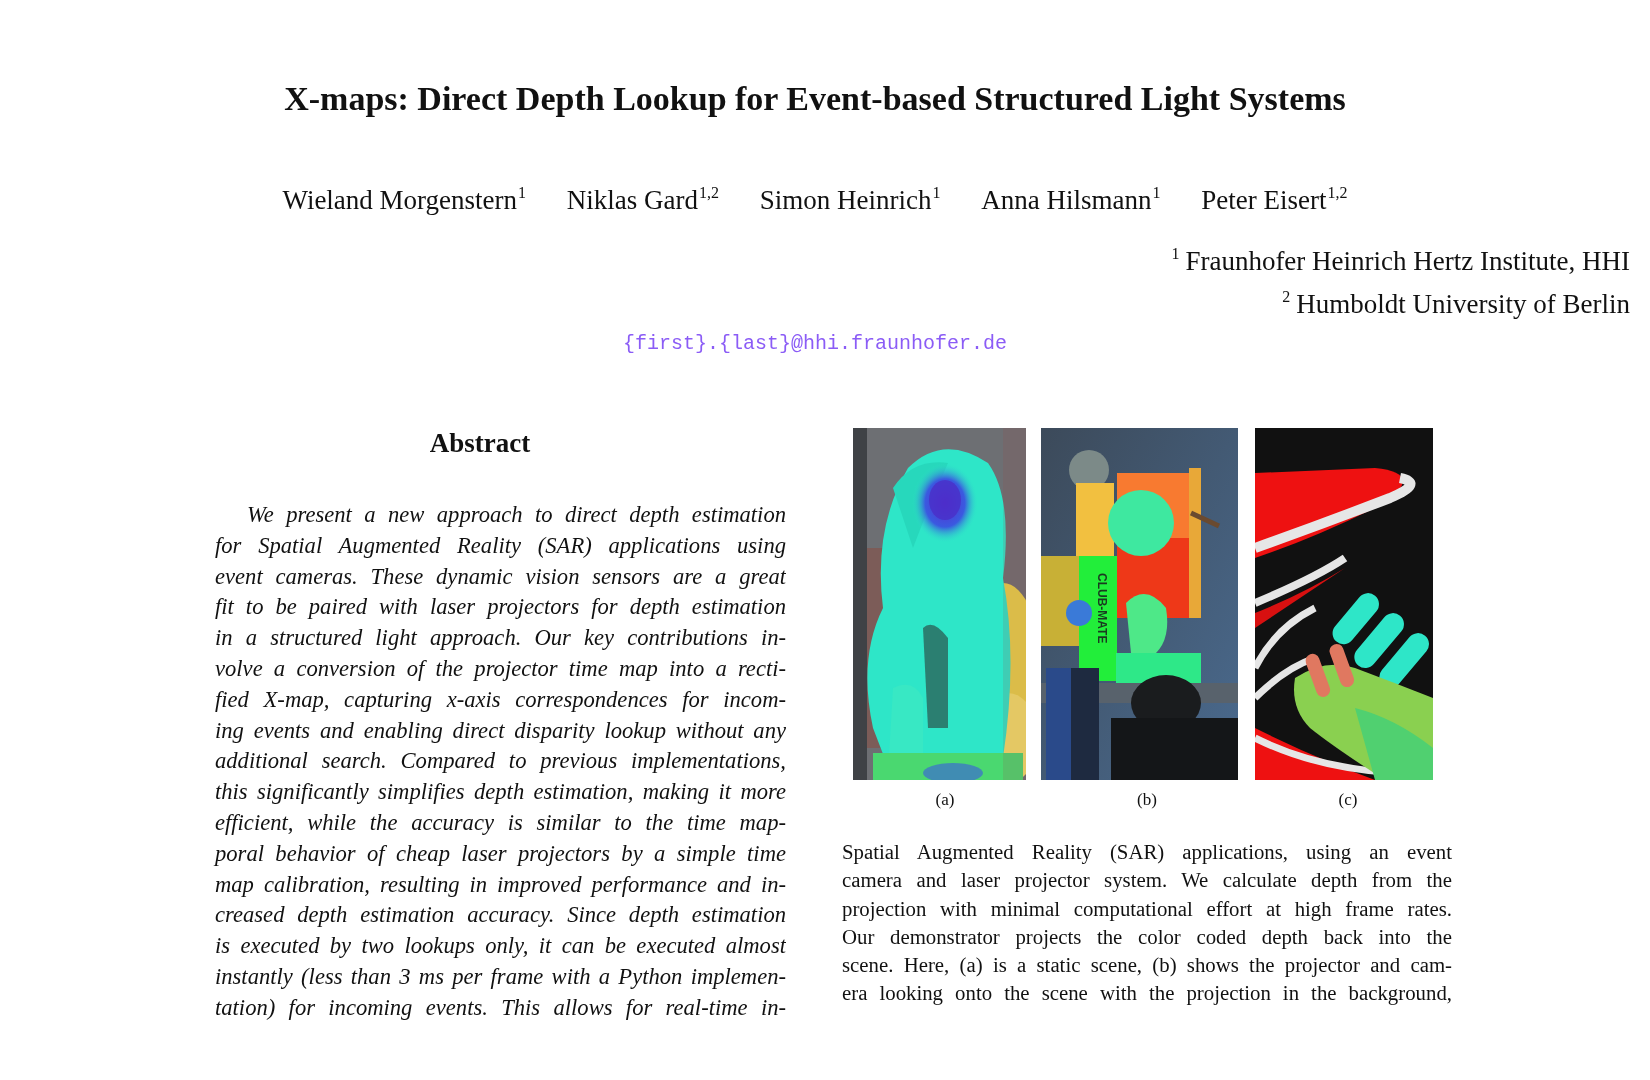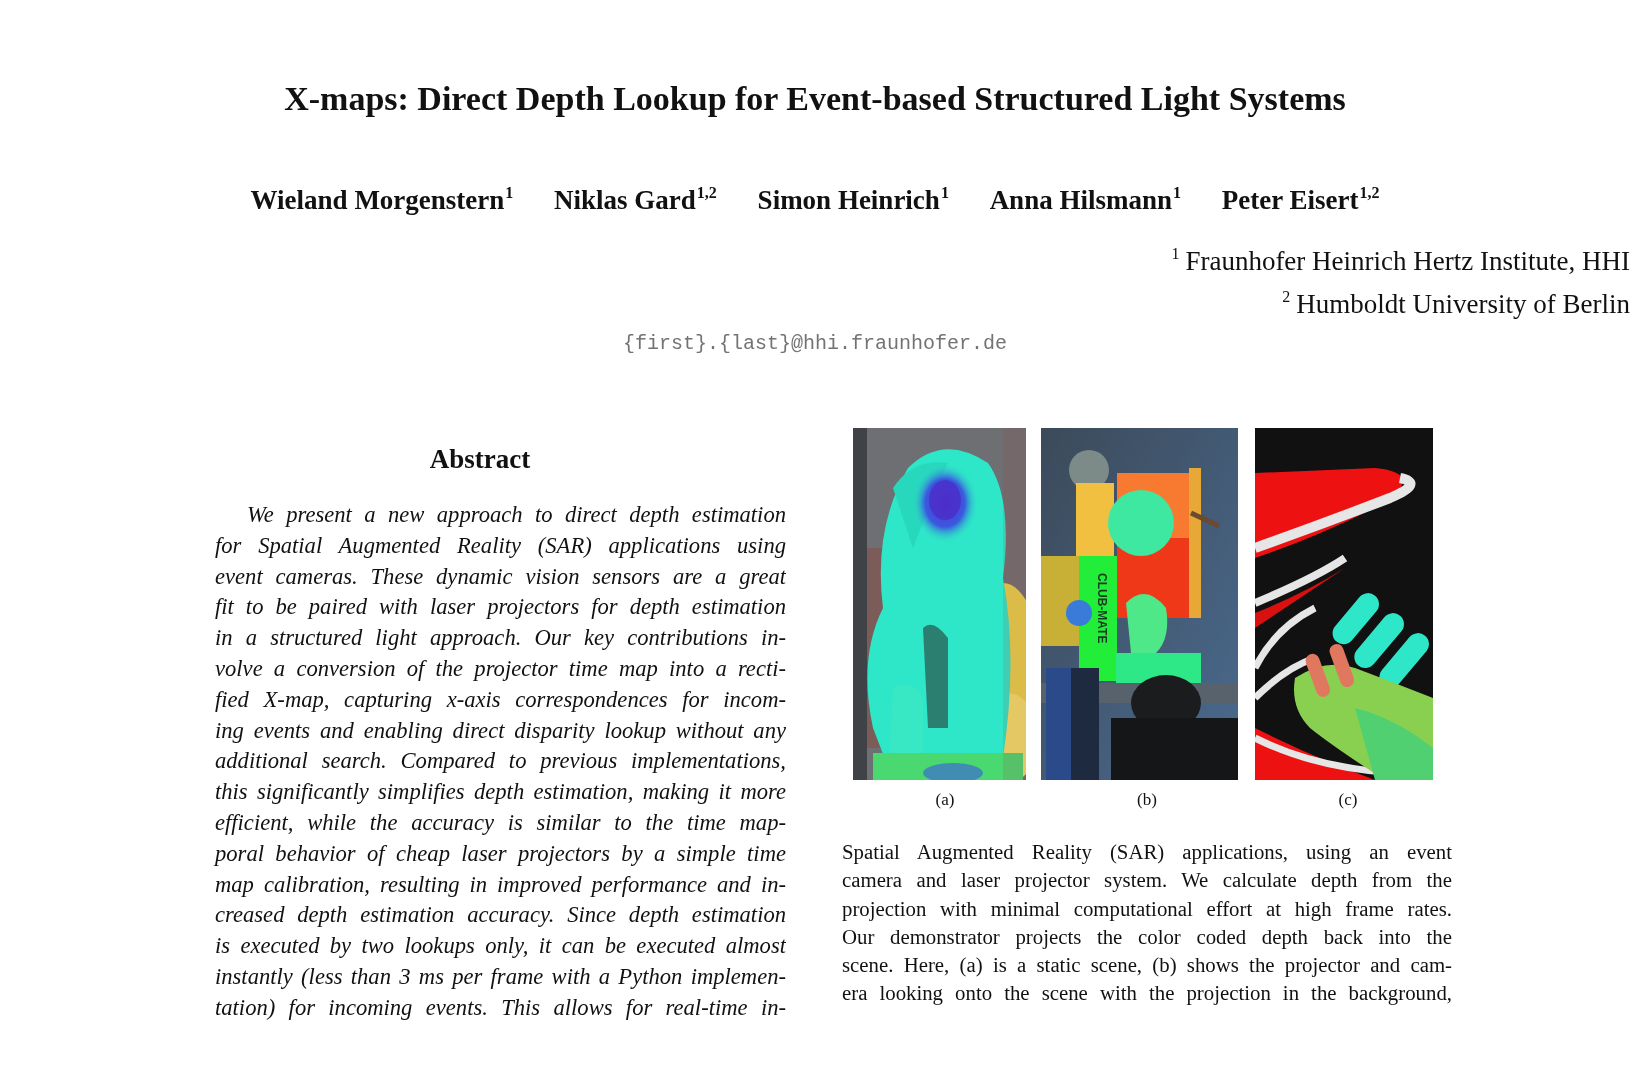--- a/index.html
+++ b/index.html
@@ -2,28 +2,28 @@
 <html><head>
 <meta charset="utf-8">
 <style>
   html, body { margin:0; padding:0; background:#ffffff; }
   body { width:1650px; height:1080px; overflow:hidden; position:relative;
          font-family:"Liberation Serif","DejaVu Serif",serif; color:#111; }
   .title { position:absolute; left:0; width:1630px; top:80px; text-align:center;
            font-weight:bold; font-size:34px; letter-spacing:0px; }
   .authors { position:absolute; left:0; width:1630px; top:184px; text-align:center;
              font-size:27px; white-space:nowrap; }
-  .author { display:inline-block; margin:0 17px;font-weight:bold; }
+  .author { display:inline-block; margin:0 17px; }
   .author sup { font-size:16px; vertical-align:11px; margin-left:1px; }
   .affils { position:absolute; left:0; width:1630px; top:236px; text-align:right; font-size:27px; line-height:36px; }
   .affils sup { font-size:16px; vertical-align:11px; margin-right:6px; }
   .email { position:absolute; left:0; width:1630px; top:332px; text-align:center;
-           font-family:"Liberation Mono","DejaVu Sans Mono",monospace; font-size:20px; color:#737373; }
+           font-family:"Liberation Mono","DejaVu Sans Mono",monospace; font-size:20px; color:#8b5cf6; }
   .abs-head { position:absolute; left:175px; width:610px; top:428px; text-align:center;
-              font-weight:bold; font-size:27px;margin-top:16px; }
+              font-weight:bold; font-size:27px; }
   .abs-body { position:absolute; left:176px; width:610px; top:500px; height:535px; overflow:hidden;
               font-style:italic; font-size:22.6px; line-height:30.8px; text-align:justify; }
   .abs-line { display:block; text-align:justify; text-align-last:justify; white-space:nowrap;margin-left:39px; }
   .abs-line.first { text-indent:32px; }
   .fig { position:absolute; top:428px; left:853px; width:585px; height:352px; }
   .panel { position:absolute; top:0; height:352px; overflow:hidden; }
   .panel svg { width:100%; height:100%; display:block; }
   .sublabel { position:absolute; top:790px; font-size:17px; text-align:center; width:40px; }
   .caption { position:absolute; left:842px; width:610px; top:838px; height:220px; overflow:hidden;
              font-size:20.8px; line-height:28.3px; }

